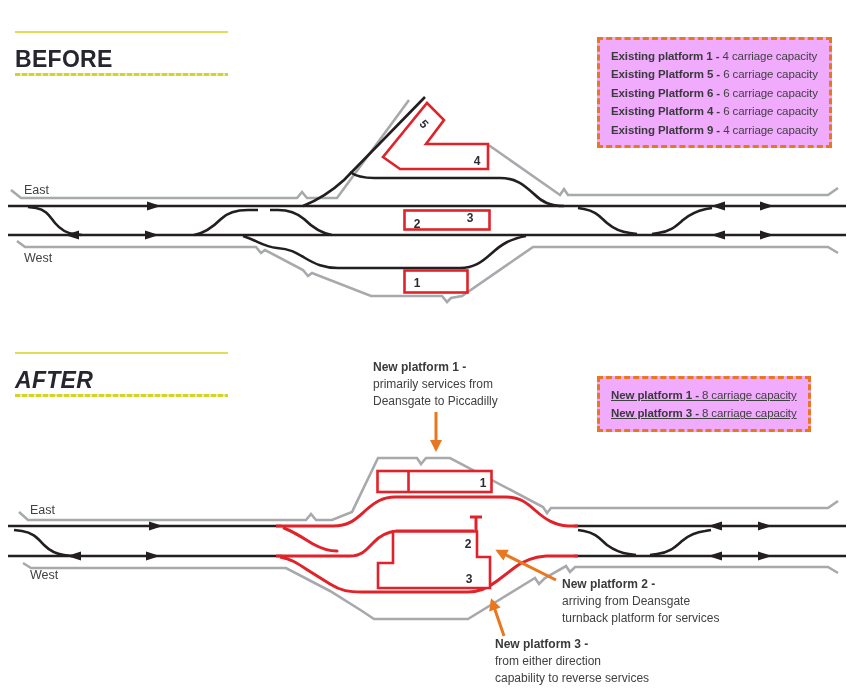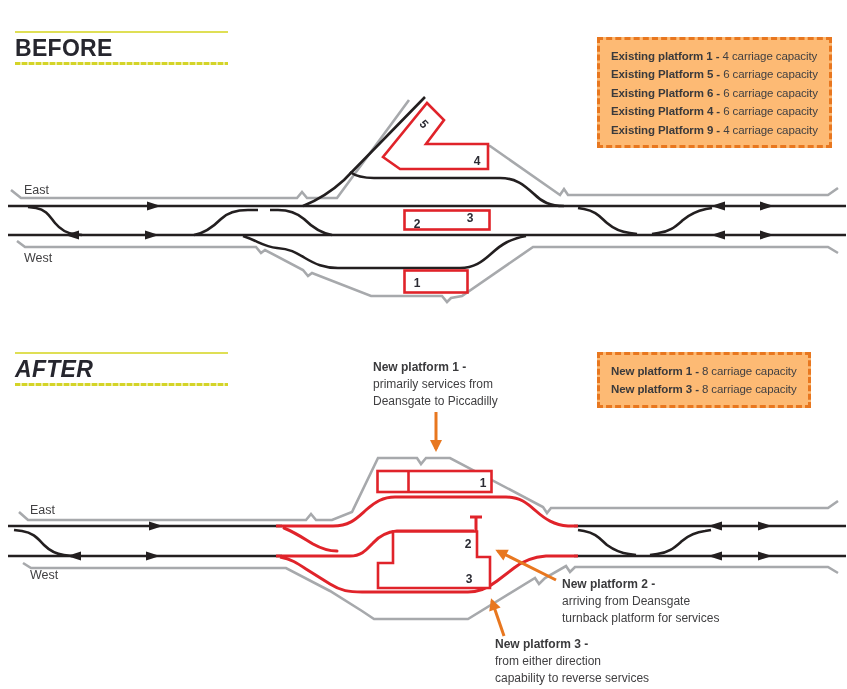--- a/index.html
+++ b/index.html
@@ -1,23 +1,23 @@
 <!DOCTYPE html>
 <html><head>
 <meta charset="utf-8">
 <style>
   html,body{margin:0;padding:0;background:#fff;}
   #page{position:relative;width:847px;height:689px;background:#fff;overflow:hidden;
         font-family:"Liberation Sans","DejaVu Sans",sans-serif;color:#414042;}
   svg{position:absolute;left:0;top:0;}
   .section-title{position:absolute;left:15px;width:213px;}
   .rule-top{height:2px;background:#dfdf55;}
-  .section-title h2{margin:3px 0 2px;font-size:23px;font-weight:bold;color:#26262e;letter-spacing:.3px;line-height:24px;}
+  .section-title h2{margin:14px 0 2px;font-size:23px;font-weight:bold;color:#26262e;letter-spacing:.3px;line-height:24px;}
   .rule-bottom{height:3px;background:repeating-linear-gradient(90deg,#d4d428 0 5px,#ecec9e 5px 7px);}
-  .legend{position:absolute;border:3px dashed #e8771f;background:#fdba74;padding:7px 11px 6px;white-space:nowrap;}
+  .legend{position:absolute;border:3px dashed #e8771f;background:#f0abfc;padding:7px 11px 6px;white-space:nowrap;}
   .legend-row{font-size:11.5px;line-height:18.4px;letter-spacing:-.1px;}
   .legend-row b{color:#3a3a3c;}
   .annotation{position:absolute;font-size:12px;line-height:17px;white-space:nowrap;}
   .annotation b{display:block;color:#3a3a3c;}
   .lbl{font-size:12.5px;fill:#414042;}
   .pnum{font-size:12px;font-weight:bold;fill:#2b2b33;text-anchor:middle;}
   .g-track{stroke:#a7a9ac;stroke-width:2.6;fill:none;}
   .b-track{stroke:#231f20;stroke-width:2.6;fill:none;}
   .r-track{stroke:#e0232a;stroke-width:3;fill:none;}
   .r-box{stroke:#e0232a;stroke-width:2.6;fill:#fff;}
@@ -149,21 +149,21 @@
     <div class="legend-row"><b>Existing Platform 4 -</b> <span>6 carriage capacity</span></div>
     <div class="legend-row"><b>Existing Platform 9 -</b> <span>4 carriage capacity</span></div>
   </div>
 
   <div class="section-title" style="top:352px;font-style:italic;">
     <div class="rule-top"></div>
     <h2>AFTER</h2>
     <div class="rule-bottom"></div>
   </div>
 
-  <div class="legend" style="left:597px;top:352px;">
+  <div class="legend" style="left:597px;top:376px;text-decoration:underline;">
     <div class="legend-row"><b>New platform 1 -</b> <span>8 carriage capacity</span></div>
     <div class="legend-row"><b>New platform 3 -</b> <span>8 carriage capacity</span></div>
   </div>
 
   <div class="annotation" style="left:373px;top:359px;">
     <b>New platform 1 -</b>
     <div>primarily services from</div>
     <div>Deansgate to Piccadilly</div>
   </div>
   <div class="annotation" style="left:562px;top:576px;">

